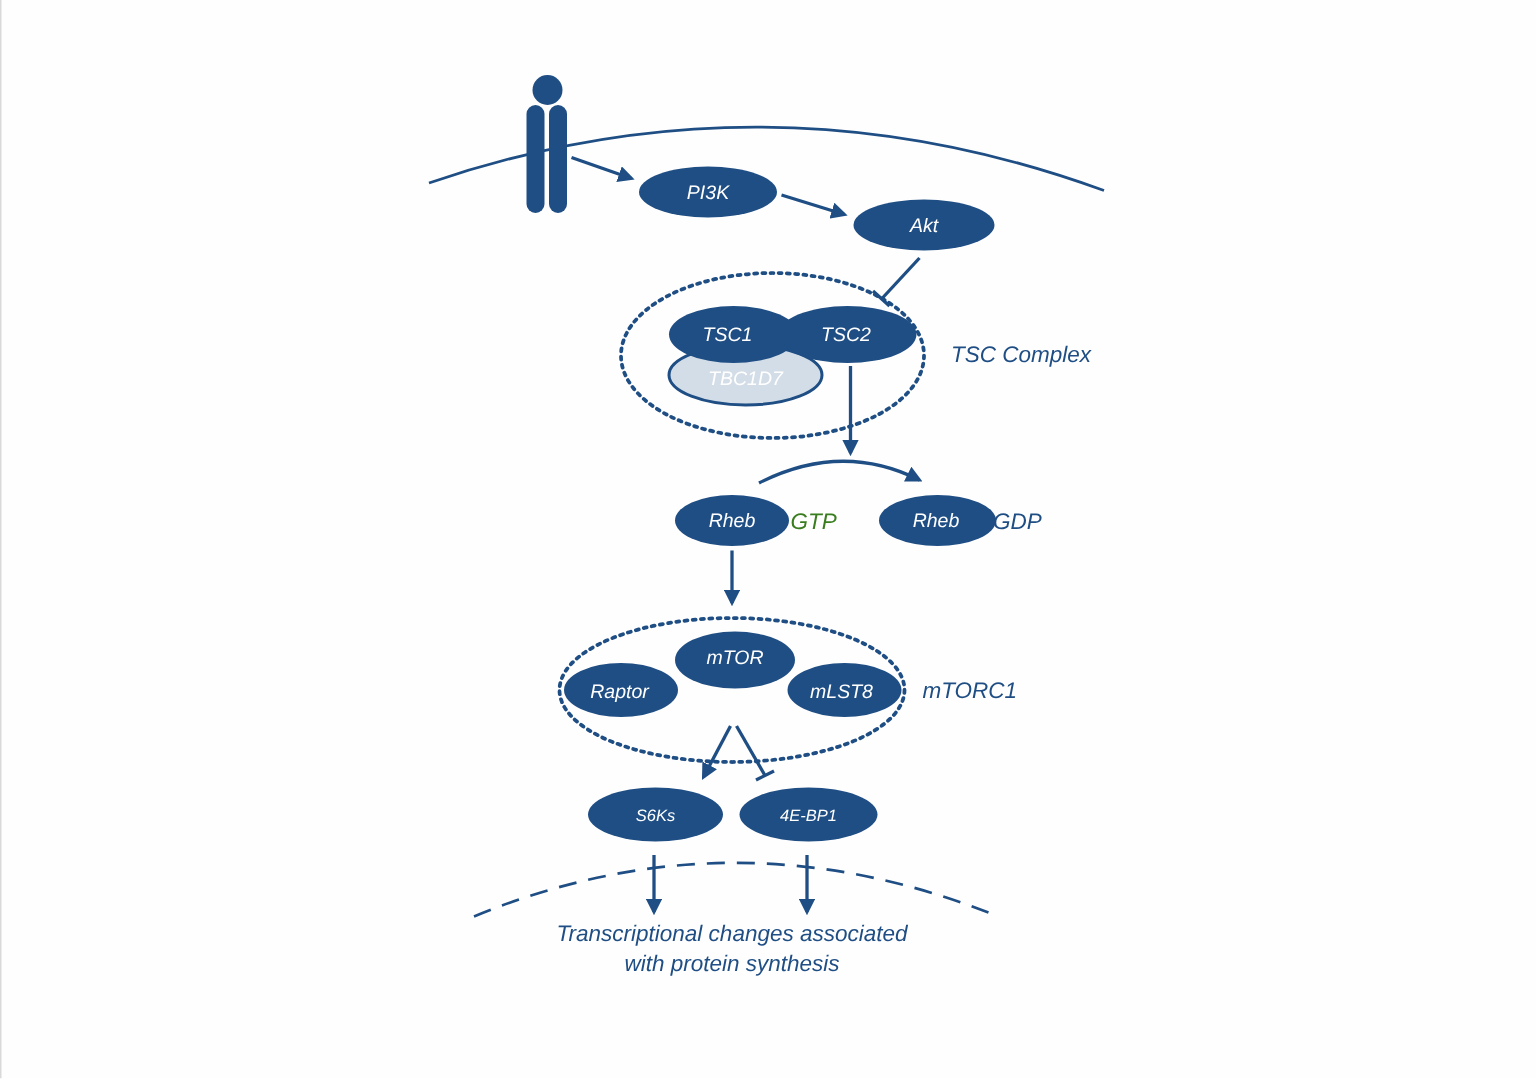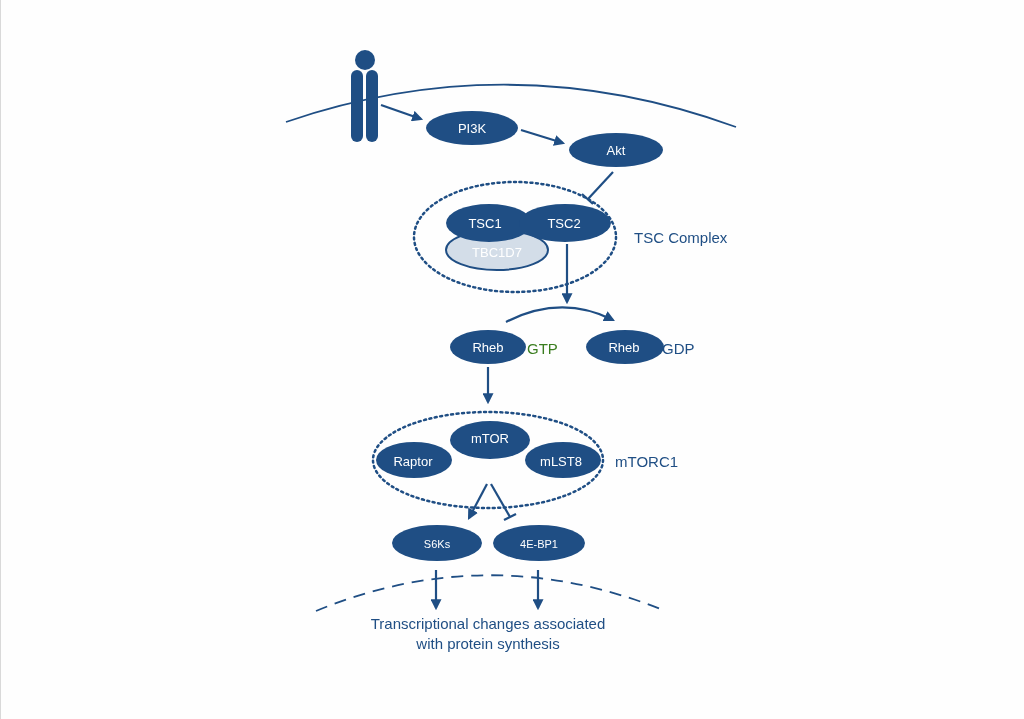--- a/index.html
+++ b/index.html
@@ -1,17 +1,17 @@
 <!DOCTYPE html>
 <html><head>
 <meta charset="utf-8">
 <style>
   html, body { margin: 0; padding: 0; background: #ffffff; }
   body { width: 1024px; height: 719px; overflow: hidden; position: relative; }
-  .frame { position: absolute; left: 0; top: 0; width: 1024px; height: 719px; border-left: 1px solid #d9d9d9; box-sizing: border-box; background: #fefefe; }
+  .frame { position: absolute; left: 0; top: 0; width: 1024px; height: 719px; border-left: 1px solid #d9d9d9; box-sizing: border-box; background: #fefefe; font-style: italic; }
   svg { position: absolute; left: 0; top: 0; }
   .node-text { font-family: "Liberation Sans", sans-serif; fill: #ffffff; text-anchor: middle; dominant-baseline: central; }
   .label-text { font-family: "Liberation Sans", sans-serif; dominant-baseline: central; }
 </style>
 </head>
 <body>
 
 <div class="frame">
 <svg width="1024" height="719" viewBox="0 0 1024 719">
   <defs>

